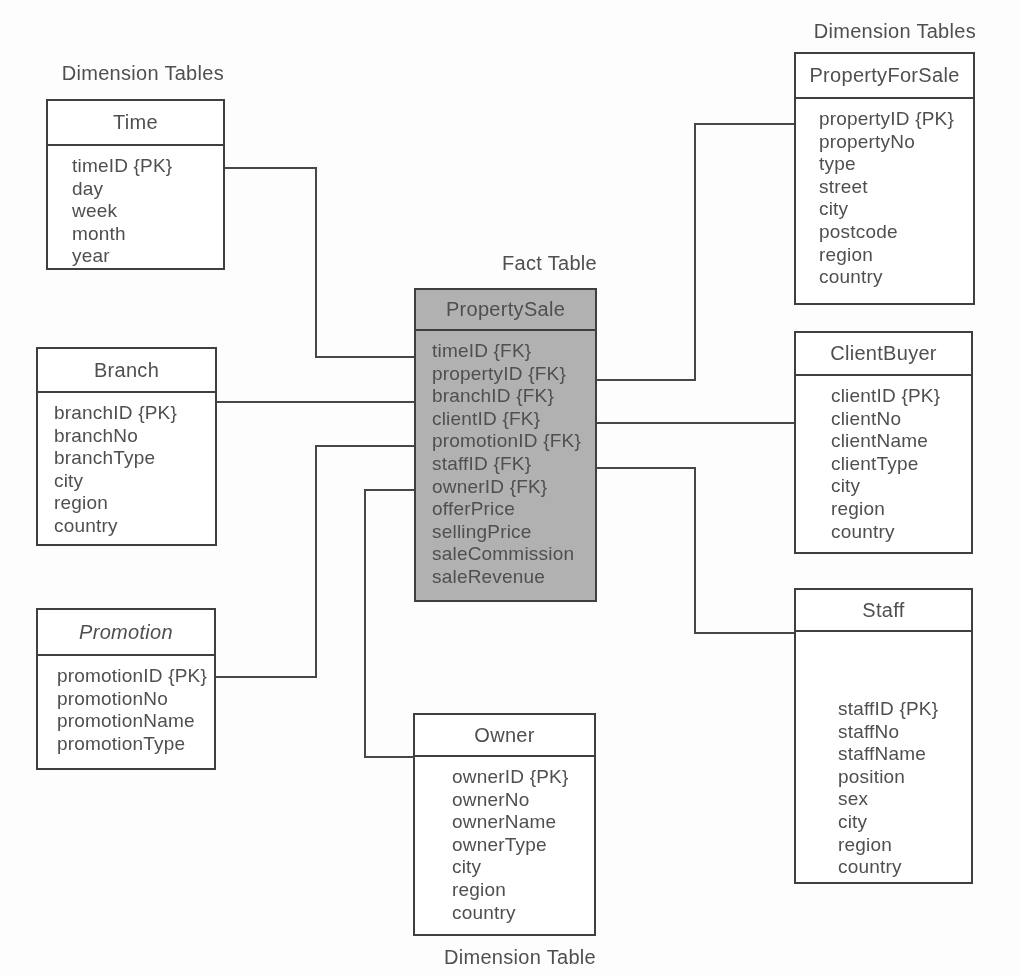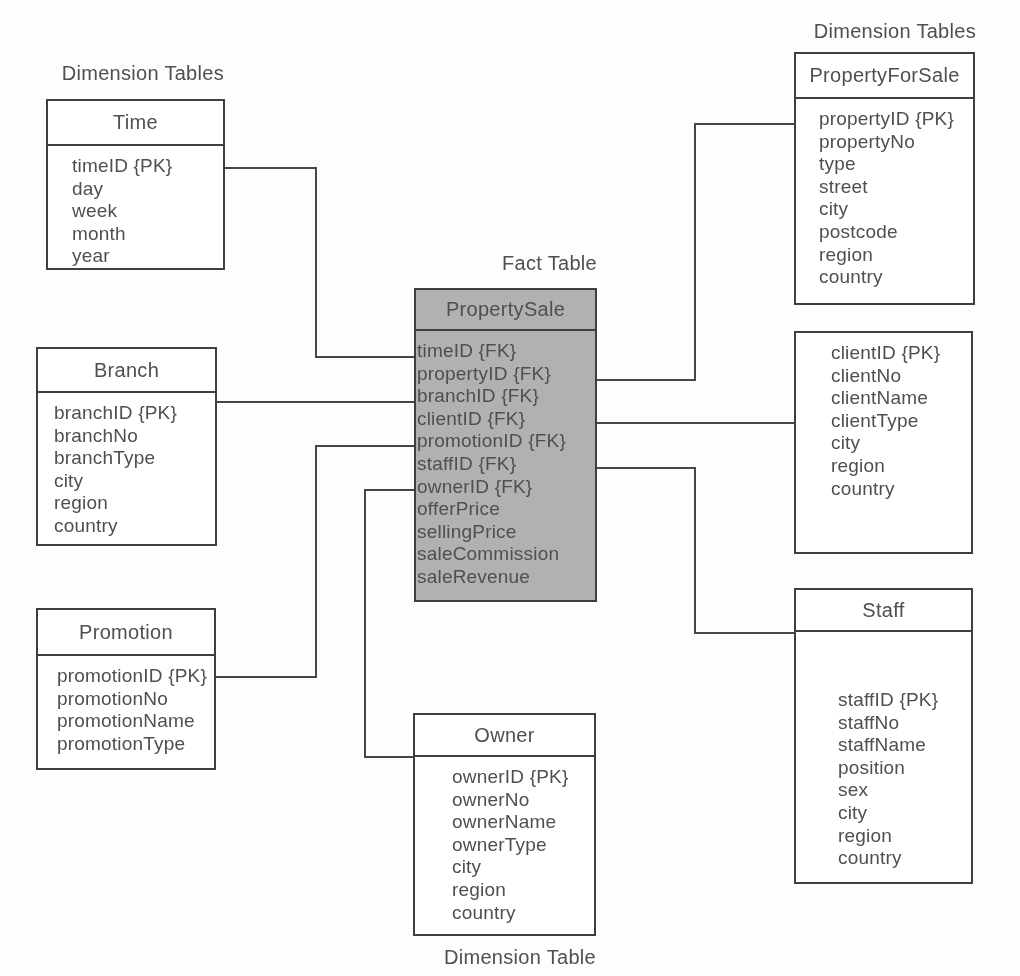--- a/index.html
+++ b/index.html
@@ -57,34 +57,34 @@
     white-space:nowrap;
   }
   
   #t-time          {left:46px;  top:99px;  width:179px; height:171px;}
   #t-time .table-header{height:45px;}
   #t-time .table-body{padding-left:24px;}
   #t-branch        {left:36px;  top:347px; width:181px; height:199px;}
   #t-branch .table-header{height:44px;}
   #t-branch .table-body{padding-left:16px;}
   #t-promotion     {left:36px;  top:608px; width:180px; height:162px;}
-  #t-promotion .table-header{height:46px;}
+  #t-promotion .table-header{height:46px;font-style:italic;}
   #t-promotion .table-body{padding-left:19px;}
   #t-fact          {left:414px; top:288px; width:183px; height:314px;}
   #t-fact .table-header{height:41px;}
-  #t-fact .table-body{padding-left:1px;}
+  #t-fact .table-body{padding-left:16px;}
   #t-property-for-sale{left:794px; top:52px; width:181px; height:253px;}
   #t-property-for-sale .table-header{height:45px;}
   #t-property-for-sale .table-body{padding-left:23px;}
   #t-client-buyer  {left:794px; top:331px; width:179px; height:223px;}
   #t-client-buyer .table-header{height:43px;}
   #t-client-buyer .table-body{padding-left:35px;}
   #t-staff         {left:794px; top:588px; width:179px; height:296px;gap:48px;}
   #t-staff .table-header{height:42px;}
-  #t-staff .table-body{padding-left:42px;}
+  #t-staff .table-body{padding-left:42px;margin-top:9px;}
   #t-owner         {left:413px; top:713px; width:183px; height:223px;}
   #t-owner .table-header{height:42px;}
   #t-owner .table-body{padding-left:37px;}
   
   #label-dim-left  {left:44px;  top:62px;  width:180px;}
   #label-dim-right {left:795px; top:20px;  width:181px;}
   #label-fact      {left:414px; top:252px; width:183px;}
   #label-dim-bottom{left:413px; top:946px; width:183px;}
 </style>
 </head>
@@ -175,20 +175,23 @@
         <div class="attr">type</div>
         <div class="attr">street</div>
         <div class="attr">city</div>
         <div class="attr">postcode</div>
         <div class="attr">region</div>
         <div class="attr">country</div>
       </div>
   </div>
 
   <div class="db-table" id="t-client-buyer">
+    <div class="table-header">
+      <span class="table-title">ClientBuyer</span>
+    </div>
     <div class="table-body">
         <div class="attr">clientID {PK}</div>
         <div class="attr">clientNo</div>
         <div class="attr">clientName</div>
         <div class="attr">clientType</div>
         <div class="attr">city</div>
         <div class="attr">region</div>
         <div class="attr">country</div>
       </div>
   </div>

